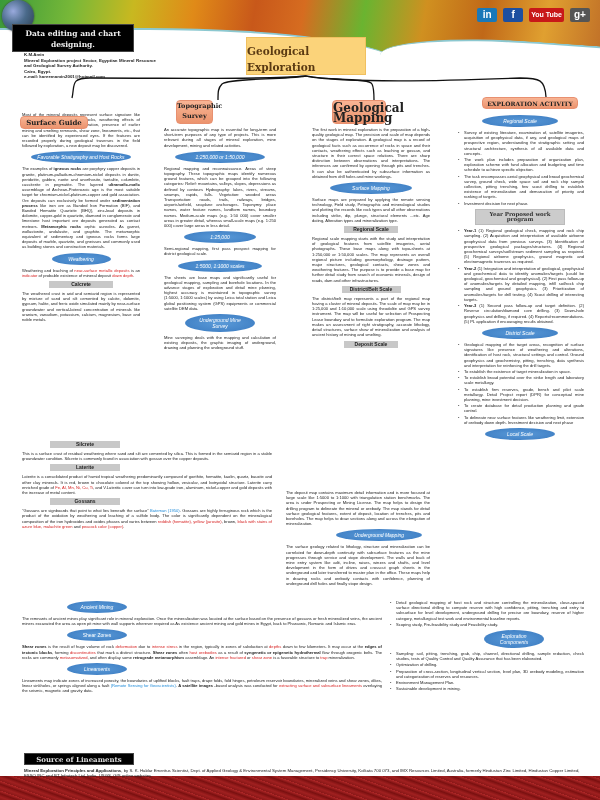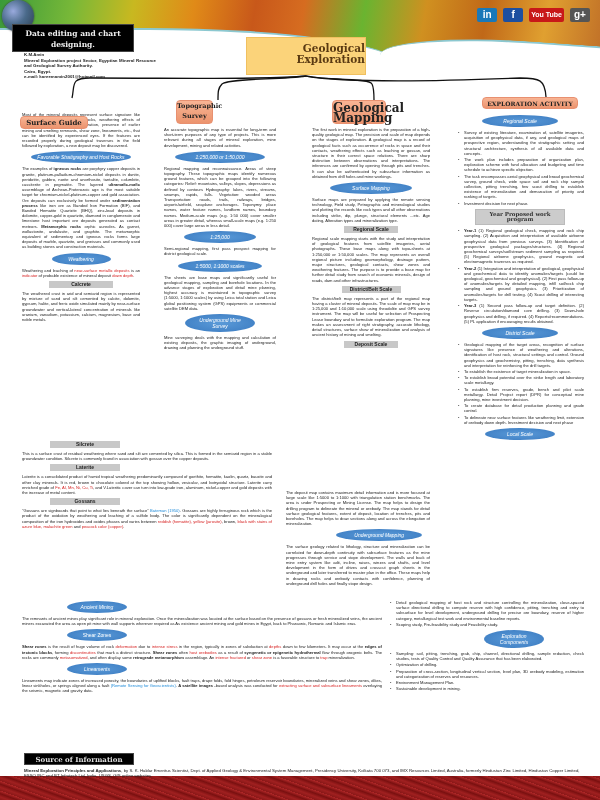--- a/index.html
+++ b/index.html
@@ -37,22 +37,22 @@
   .data-title {
     position: absolute; left: 12px; top: 24px; width: 122px; height: 28px; background: #000; color: #eee;
     font-family: "DejaVu Serif", serif; font-size: 7.5px; font-weight: bold; text-align: center; line-height: 11px;
     padding-top: 3px; z-index: 4; border: 1px solid #444;
   }
   .author { position: absolute; left: 24px; top: 52px; width: 132px; font-size: 4.4px; line-height: 5.6px; z-index: 4; font-weight: bold; color: #222; }
   .author div { text-align: justify; }
 
   .main-title {
     position: absolute; left: 246px; top: 37px; width: 120px; height: 38px; background: #fbd37a;
-    font-family: "DejaVu Serif", serif; font-size: 10.5px; font-weight: bold; color: #5a3a12; text-align: right;
-    line-height: 11px; padding-top: 5px; z-index: 4; border: 1px solid #f0c060;
+    font-family: "DejaVu Serif", serif; font-size: 10.5px; font-weight: bold; color: #5a3a12; text-align: left;
+    line-height: 16px; padding-top: 5px; z-index: 4; border: 1px solid #f0c060;
   }
 
   .connectors { position: absolute; left: 0; top: 0; width: 600px; height: 140px; z-index: 2; pointer-events: none; }
 
   .cat-box {
     position: absolute; background: linear-gradient(#f8b494, #ec946e); border: 1px solid #e89070; border-radius: 4px;
     font-family: "DejaVu Serif", serif; font-weight: bold; color: #222; text-align: center; z-index: 4;
   }
   .col { position: absolute; font-size: 4.1px; line-height: 5.2px; text-align: justify; color: #222; }
   .col p { margin-bottom: 2px; }
@@ -221,17 +221,17 @@
   <span class="pill" style="width:60px; margin-left:96px;">Exploration Components</span>
   <ul class="bul">
     <li>Sampling: soil, pitting, trenching, grab, chip, channel, directional drilling, sample reduction, check studies, tests of Quality Control and Quality Assurance that has been elaborated.</li>
     <li>Optimization of drilling.</li>
     <li>Preparation of cross-section, longitudinal vertical section, level plan, 3D orebody modeling, estimation and categorization of reserves and resources.</li>
     <li>Environment Management Plan.</li>
     <li>Sustainable development in mining.</li>
   </ul>
 </div>
 
-<div class="source-title">Source of Information</div>
+<div class="source-title">Source of Lineaments</div>
 <div class="footer"></div>
 <div class="source-text">
   <b>Mineral Exploration Principles and Applications</b><span>, by S. K. Haldar Emeritus Scientist, Dept. of Applied Geology &amp; Environmental System Management, Presidency University, Kolkata 700 073, and IMX Resources Limited, Australia, formerly Hindustan Zinc Limited, Hindustan Copper Limited, ESSO INC and BT Infratech Ltd. India. USGS, GIS online websites.</span>
 </div>
 
 </body></html>

